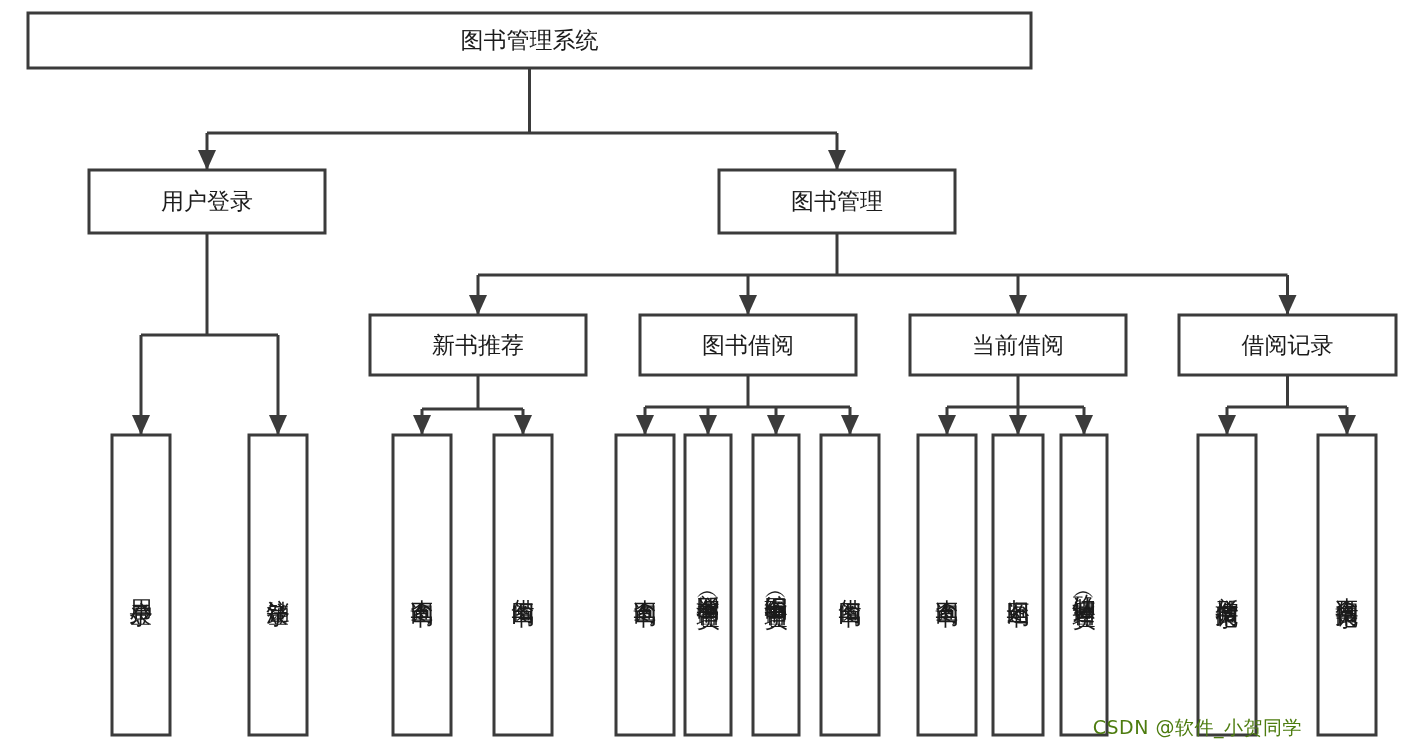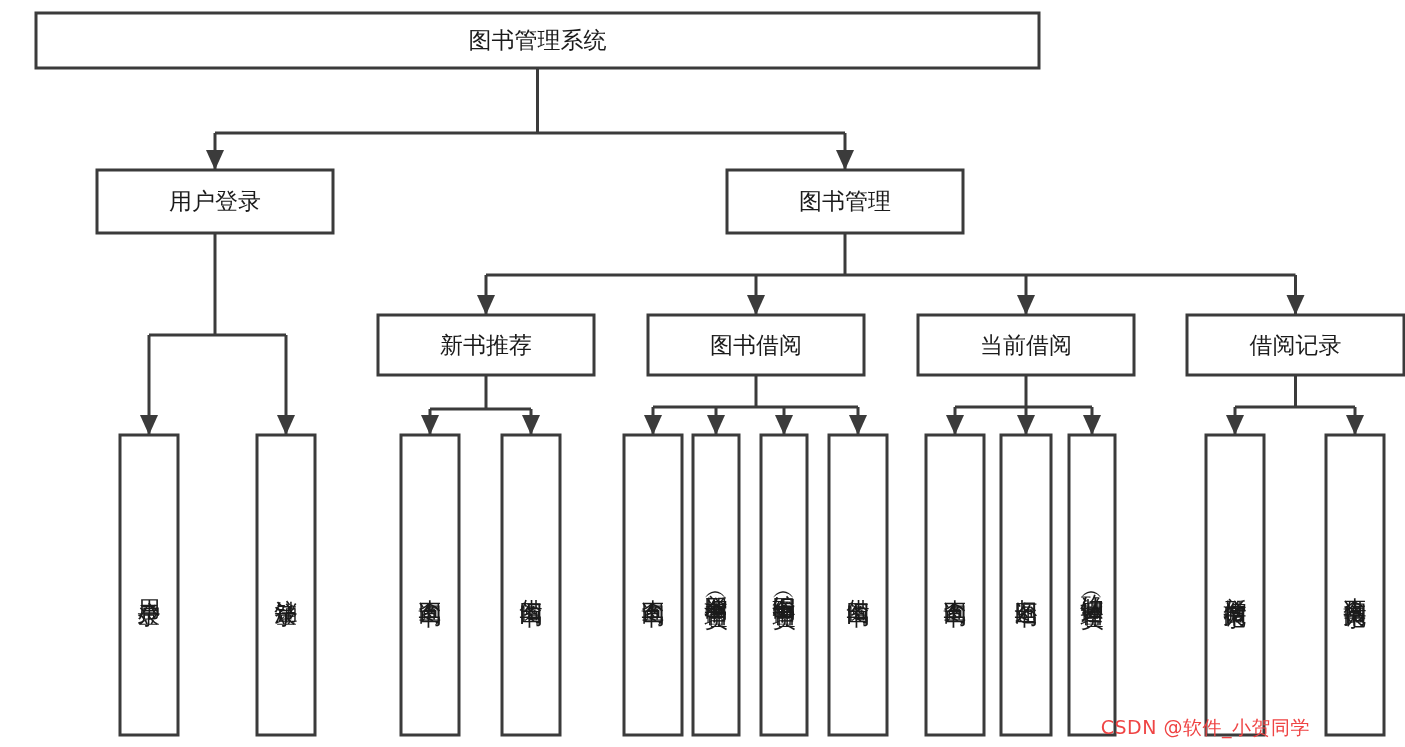--- a/index.html
+++ b/index.html
@@ -9,21 +9,21 @@
   }
   body {
     width: 1405px;
     height: 747px;
     font-family: "DejaVu Sans", "Liberation Sans", sans-serif;
     overflow: hidden;
     position: relative;
   }
   #diagram-root {
     position: absolute;
-    left: 16px;
+    left: 8px;
     top: 0;
     width: 1304px;
     height: 747px;
   }
   svg.flowchart {
     display: block;
     width: 1405px;
     height: 747px;
     background: #ffffff;
   }
@@ -65,21 +65,21 @@
     color: #1b1b1b;
     white-space: nowrap;
     text-align: center;
   }
   .watermark {
     position: absolute;
     right: 10px;
     bottom: 6px;
     font-family: "DejaVu Sans", "Liberation Sans", sans-serif;
     font-size: 19px;
-    color: #ef4444;
+    color: #4d7c0f;
     letter-spacing: 0.5px;
     white-space: nowrap;
     pointer-events: none;
   }
 </style>
 </head>
 <body>
 
 <div id="diagram-root">
   <svg class="flowchart" viewBox="0 0 1405 747" xmlns="http://www.w3.org/2000/svg">

